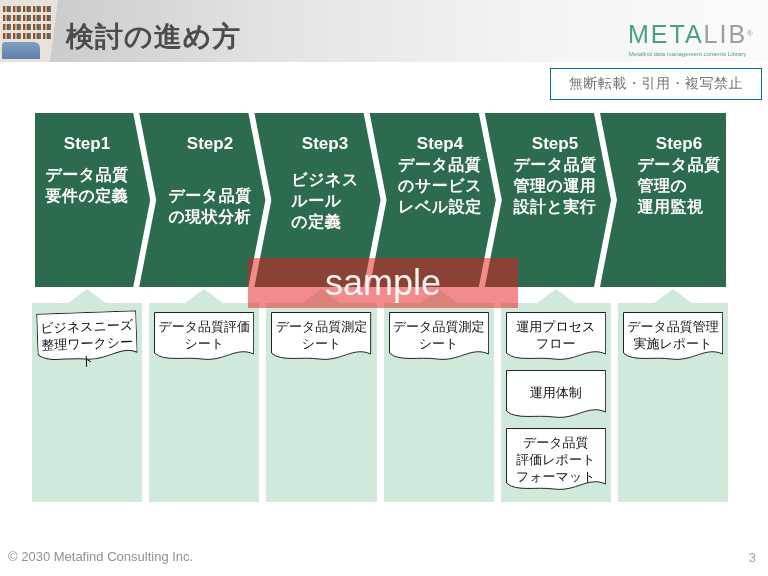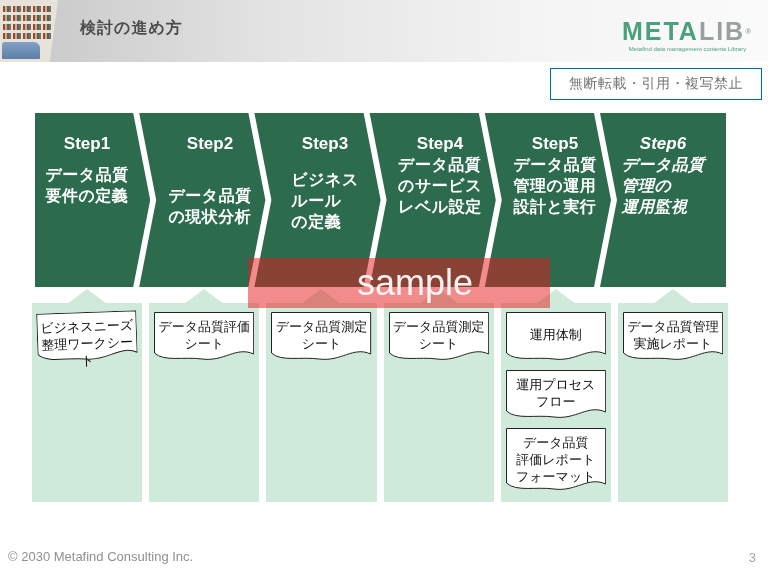--- a/index.html
+++ b/index.html
@@ -18,26 +18,26 @@
   
   .header{position:absolute;left:0;top:0;width:768px;height:62px;
     background:linear-gradient(to right,#c6c6c6 0%,#e3e3e3 35%,#f4f4f4 70%,#fbfbfb 100%);}
   .header-photo{position:absolute;left:0;top:0;width:58px;height:62px;background:#e7e2da;
     clip-path:polygon(0 0,100% 0,86% 100%,0 100%);overflow:hidden;}
   .book-row{position:absolute;left:3px;width:50px;height:6px;
     background:repeating-linear-gradient(90deg,#a04436 0 2px,#cdb36a 2px 4px,#47617e 4px 6px,#8a6a4a 6px 8px,#e8e4dd 8px 10px);}
   .book-row.r1{top:6px}.book-row.r2{top:15px}.book-row.r3{top:24px}.book-row.r4{top:33px}
   .sofa{position:absolute;left:2px;top:42px;width:38px;height:17px;border-radius:3px 6px 1px 1px;
     background:linear-gradient(#82a0c2,#5d7fa8);}
-  .header-title{position:absolute;left:80px;top:18px;font-size:16px;font-weight:bold;
+  .header-title{position:absolute;left:66px;top:18px;font-size:28px;font-weight:bold;
     color:var(--title_gray);letter-spacing:1px;}
 
   
   .logo{position:absolute;right:13px;top:18px;width:135px;text-align:center;}
-  .logo-word{font-size:25px;line-height:27px;letter-spacing:2px;font-weight:700;white-space:nowrap;}
+  .logo-word{font-size:25px;line-height:32px;letter-spacing:2px;font-weight:400;white-space:nowrap;text-align:right;}
   .logo-word .g{color:var(--logo_green);}
   .logo-word .y{color:var(--logo_gray);}
   .logo-reg{font-size:8px;color:var(--logo_gray);vertical-align:top;}
   .logo-sub{font-size:6px;color:var(--logo_green);margin-top:1px;white-space:nowrap;}
 
   
   .notice{position:absolute;left:550px;top:68px;width:210px;height:30px;border:1px solid #0369a1;
     background:#fff;display:flex;align-items:center;justify-content:center;
     font-size:14px;color:var(--notice_gray);letter-spacing:0.5px;}
 
@@ -64,21 +64,21 @@
   .doc{position:relative;height:52px;}
   .doc.h3{height:66px;}
   .doc.tilt{transform:rotate(-2deg);}
   .doc svg{position:absolute;left:0;top:0;width:100%;height:100%;}
   .doc-text{position:relative;z-index:1;padding-top:6px;font-size:13px;line-height:17px;
     color:#111;text-align:center;white-space:pre-line;}
   .doc.one .doc-text{padding-top:14px;}
 
   
   .watermark{position:absolute;left:248px;top:258px;width:270px;height:50px;
-    background:var(--watermark_red);z-index:5;display:flex;align-items:center;justify-content:center;padding-left:32px;}
+    background:var(--watermark_red);z-index:5;display:flex;align-items:center;justify-content:center;}
   .watermark-text{color:rgba(255,255,255,0.92);font-size:36px;line-height:36px;font-weight:400;}
 
   
   .footer-copy{position:absolute;left:8px;top:549px;font-size:13px;color:#909090;}
   .footer-page{position:absolute;right:12px;top:550px;font-size:13px;color:#a3a3a3;}
 </style>
 </head>
 <body>
 
 <div class="slide">
@@ -140,21 +140,21 @@
         </div>
     </div>
     <div class="step-cell" style="left:468px;">
       <div class="step-label">Step5</div>
       <div class="step-desc-wrap">
           <div class="step-desc">データ品質
 管理の運用
 設計と実行</div>
         </div>
     </div>
-    <div class="step-cell" style="left:576px;font-style:italic;">
+    <div class="step-cell" style="left:592px;">
       <div class="step-label">Step6</div>
       <div class="step-desc-wrap">
           <div class="step-desc">データ品質
 管理の
 運用監視</div>
         </div>
     </div>
   </div>
 
   <div class="columns">
@@ -212,32 +212,32 @@
           <div class="doc-text">データ品質測定
 シート</div>
         </div>
       </div>
     </div>
 
     <div class="col">
       <div class="col-tri"></div>
       <div class="col-bg"></div>
       <div class="col-docs">
-        <div class="doc one">
-          <svg viewBox="0 0 100 52" preserveAspectRatio="none">
-              <path d="M0.5,0.5 H99.5 V42 C82,34 70,50 48,47 C30,44.5 10,50 0.5,41 Z" fill="#fff" stroke="#222" stroke-width="1" vector-effect="non-scaling-stroke"></path>
-            </svg>
-          <div class="doc-text">運用体制</div>
-        </div>
         <div class="doc">
           <svg viewBox="0 0 100 52" preserveAspectRatio="none">
               <path d="M0.5,0.5 H99.5 V42 C82,34 70,50 48,47 C30,44.5 10,50 0.5,41 Z" fill="#fff" stroke="#222" stroke-width="1" vector-effect="non-scaling-stroke"></path>
             </svg>
           <div class="doc-text">運用プロセス
 フロー</div>
+        </div>
+        <div class="doc one">
+          <svg viewBox="0 0 100 52" preserveAspectRatio="none">
+              <path d="M0.5,0.5 H99.5 V42 C82,34 70,50 48,47 C30,44.5 10,50 0.5,41 Z" fill="#fff" stroke="#222" stroke-width="1" vector-effect="non-scaling-stroke"></path>
+            </svg>
+          <div class="doc-text">運用体制</div>
         </div>
         <div class="doc h3">
           <svg viewBox="0 0 100 66" preserveAspectRatio="none">
               <path d="M0.5,0.5 H99.5 V56 C82,48 70,64 48,61 C30,58.5 10,64 0.5,55 Z" fill="#fff" stroke="#222" stroke-width="1" vector-effect="non-scaling-stroke"></path>
             </svg>
           <div class="doc-text">データ品質
 評価レポート
 フォーマット</div>
         </div>
       </div>

